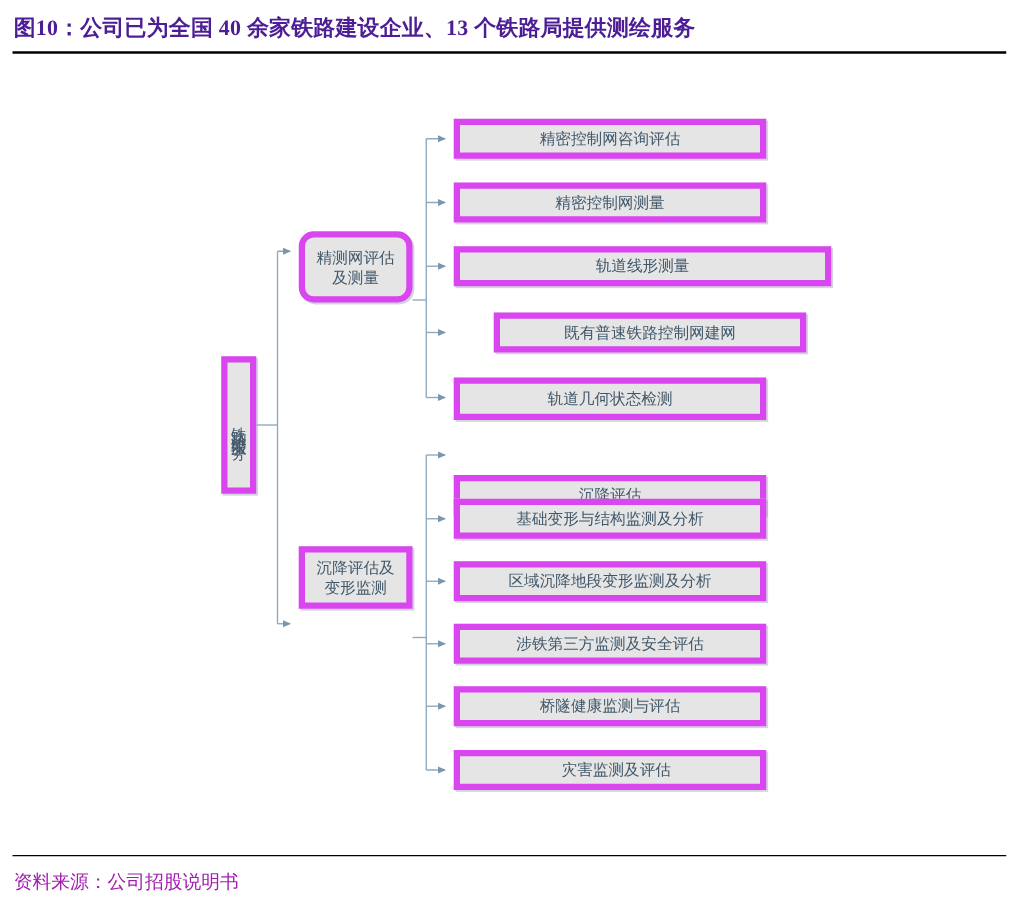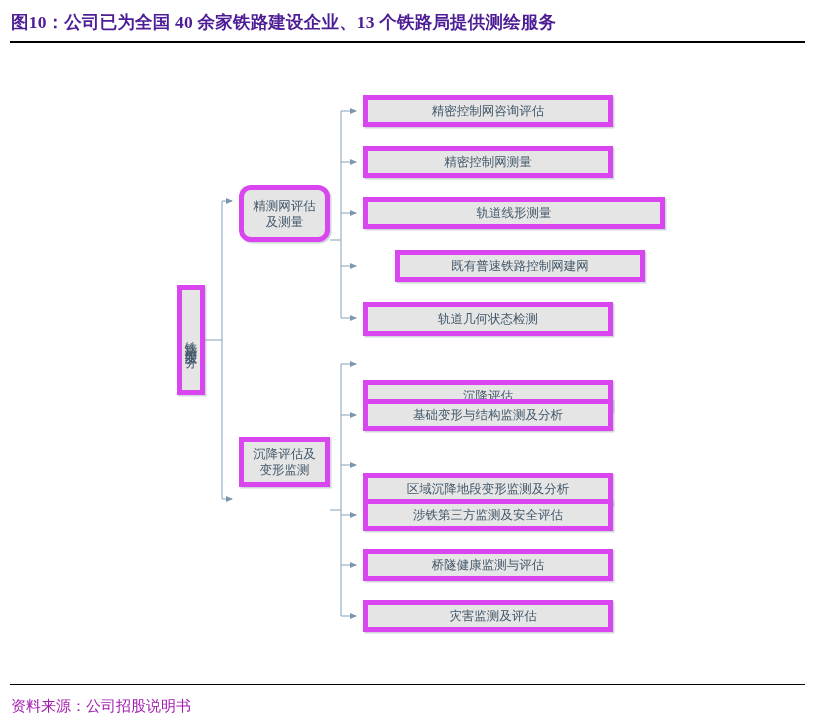--- a/index.html
+++ b/index.html
@@ -184,21 +184,21 @@
   <div class="node leaf" style="left:363px; top:258px; width:250px; height:34px;">
     <span>轨道几何状态检测</span>
   </div>
 
   <div class="node leaf" style="left:363px; top:304px; width:250px; height:32px;margin-top:32px;">
     <span>沉降评估</span>
   </div>
   <div class="node leaf" style="left:363px; top:355px; width:250px; height:32px;">
     <span>基础变形与结构监测及分析</span>
   </div>
-  <div class="node leaf" style="left:363px; top:405px; width:250px; height:32px;margin-top:24px;">
+  <div class="node leaf" style="left:363px; top:405px; width:250px; height:32px;">
     <span>区域沉降地段变形监测及分析</span>
   </div>
   <div class="node leaf" style="left:363px; top:455px; width:250px; height:32px;">
     <span>涉铁第三方监测及安全评估</span>
   </div>
   <div class="node leaf" style="left:363px; top:505px; width:250px; height:32px;">
     <span>桥隧健康监测与评估</span>
   </div>
   <div class="node leaf" style="left:363px; top:556px; width:250px; height:32px;padding-left:10px;">
     <span>灾害监测及评估</span>

